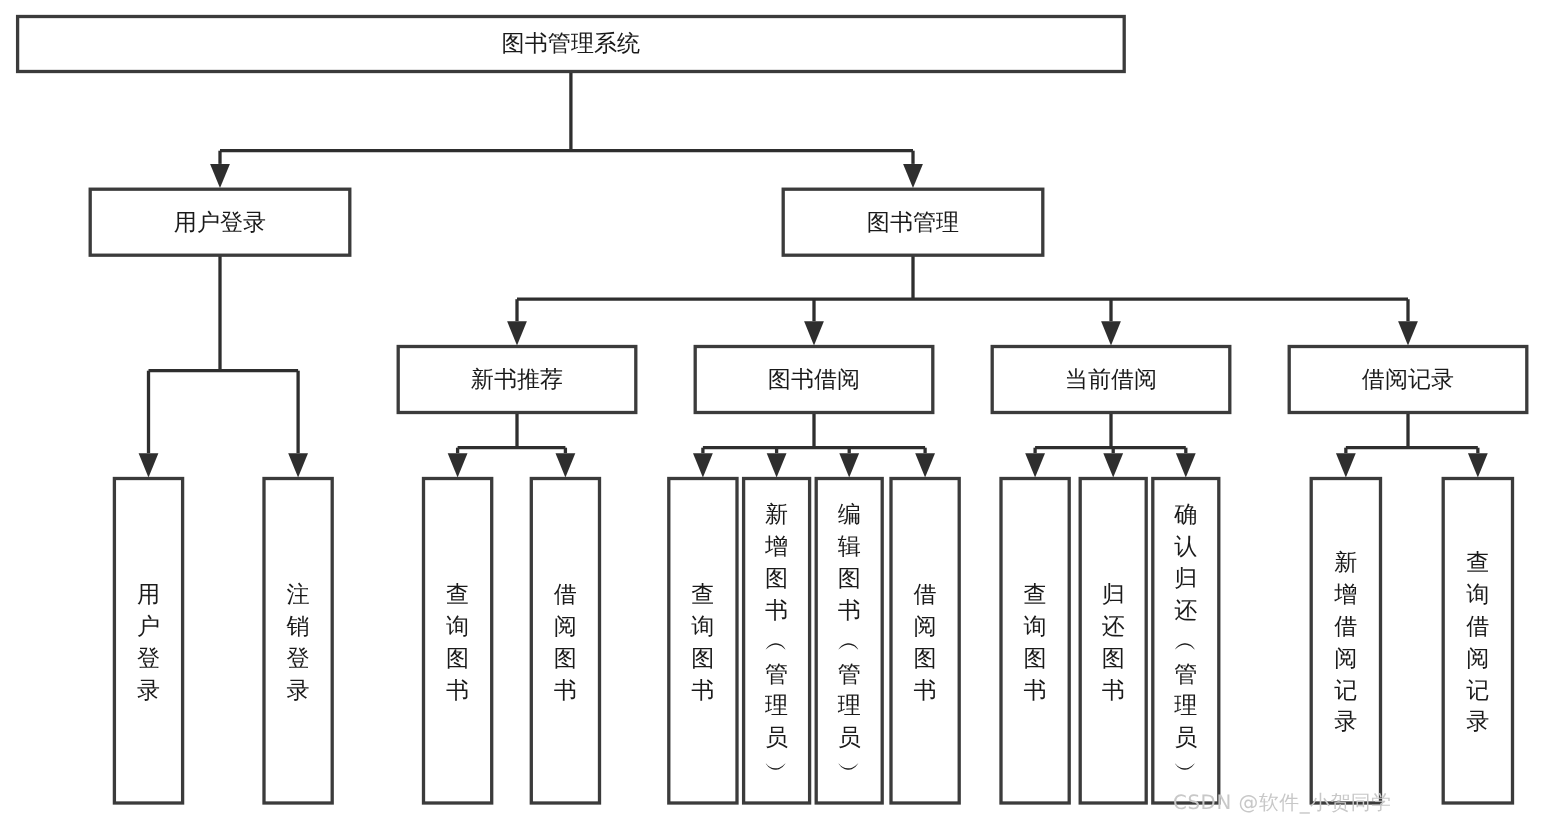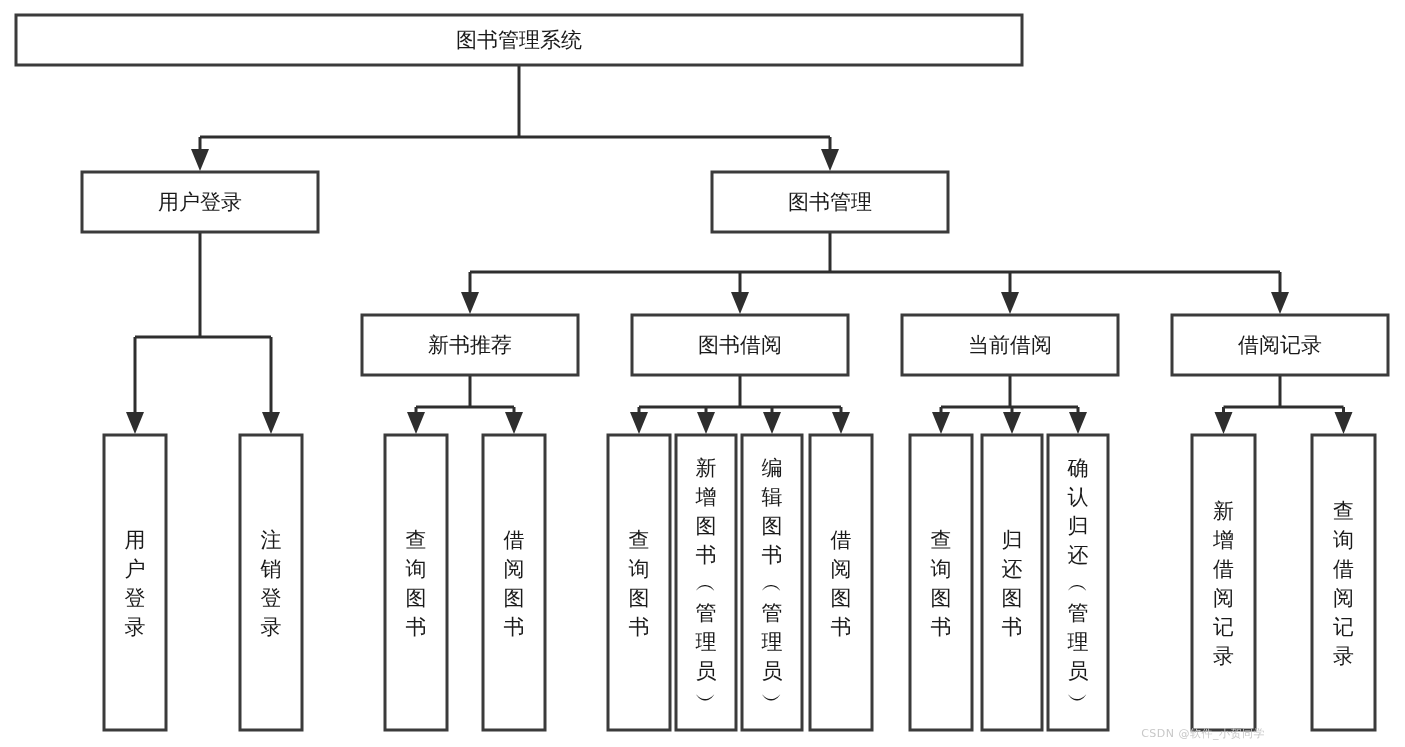--- a/index.html
+++ b/index.html
@@ -53,21 +53,21 @@
   }
   .arrow-head {
     fill: #2e2e2e;
     stroke: none;
   }
   .watermark {
     position: absolute;
     right: 8px;
     bottom: 6px;
     color: #c8c8c8;
-    font-size: 11px;
+    font-size: 18px;
     font-family: "DejaVu Sans", "Liberation Sans", sans-serif;
     white-space: nowrap;
     letter-spacing: 0.5px;
     pointer-events: none;
   }
 </style>
 </head>
 <body>
 
 <div id="diagram-root">

